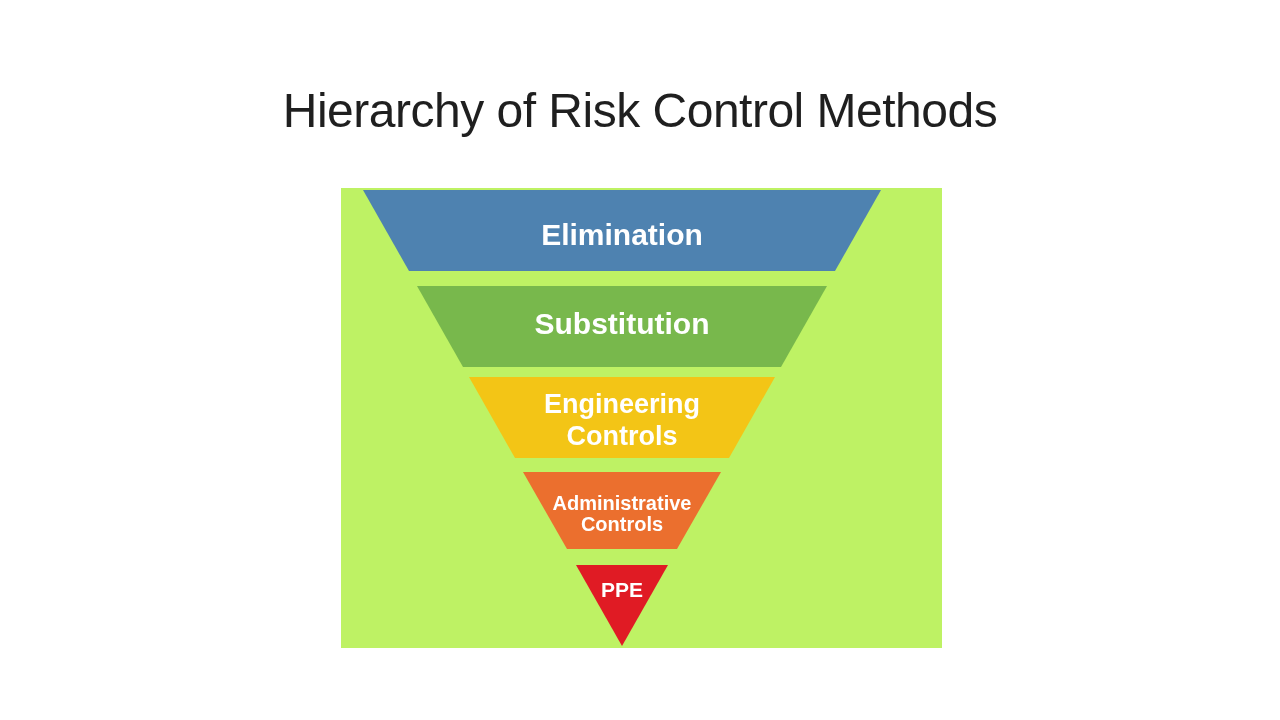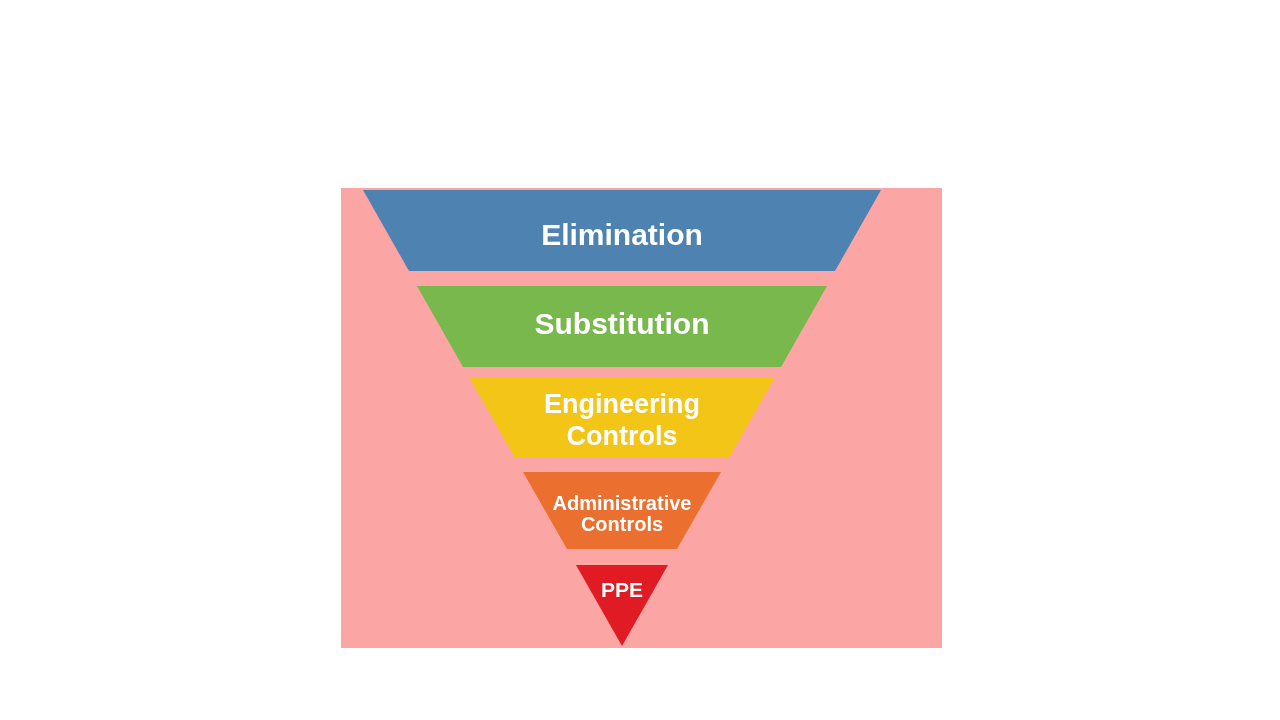--- a/index.html
+++ b/index.html
@@ -29,39 +29,40 @@
     letter-spacing: -0.5px;
     color: #1f1f1f;
     white-space: nowrap;
   }
   .pyramid-figure {
     position: absolute;
     left: 341px;
     top: 188px;
     width: 601px;
     height: 460px;
-    background: #fca5a5;
+    background: #bef264;
   }
   .pyramid-figure svg {
     display: block;
     width: 100%;
     height: 100%;
   }
   .band-label {
     font-family: "Liberation Sans", sans-serif;
     font-weight: bold;
     fill: #ffffff;
     text-anchor: middle;
   }
 </style>
 </head>
 <body>
 
 <div class="slide">
 
+  <div class="slide-title">Hierarchy of Risk Control Methods</div>
 
   <div class="pyramid-figure">
     <svg viewBox="0 0 601 460">
 
       <polygon points="22,2 540,2 494,83 68,83" fill="#4e82b0"></polygon>
       <text x="281" y="46" class="band-label" font-size="30" dominant-baseline="central">Elimination</text>
 
       <polygon points="76,98 486,98 440,179 122,179" fill="#78b84c"></polygon>
       <text x="281" y="135" class="band-label" font-size="30" dominant-baseline="central">Substitution</text>
 

